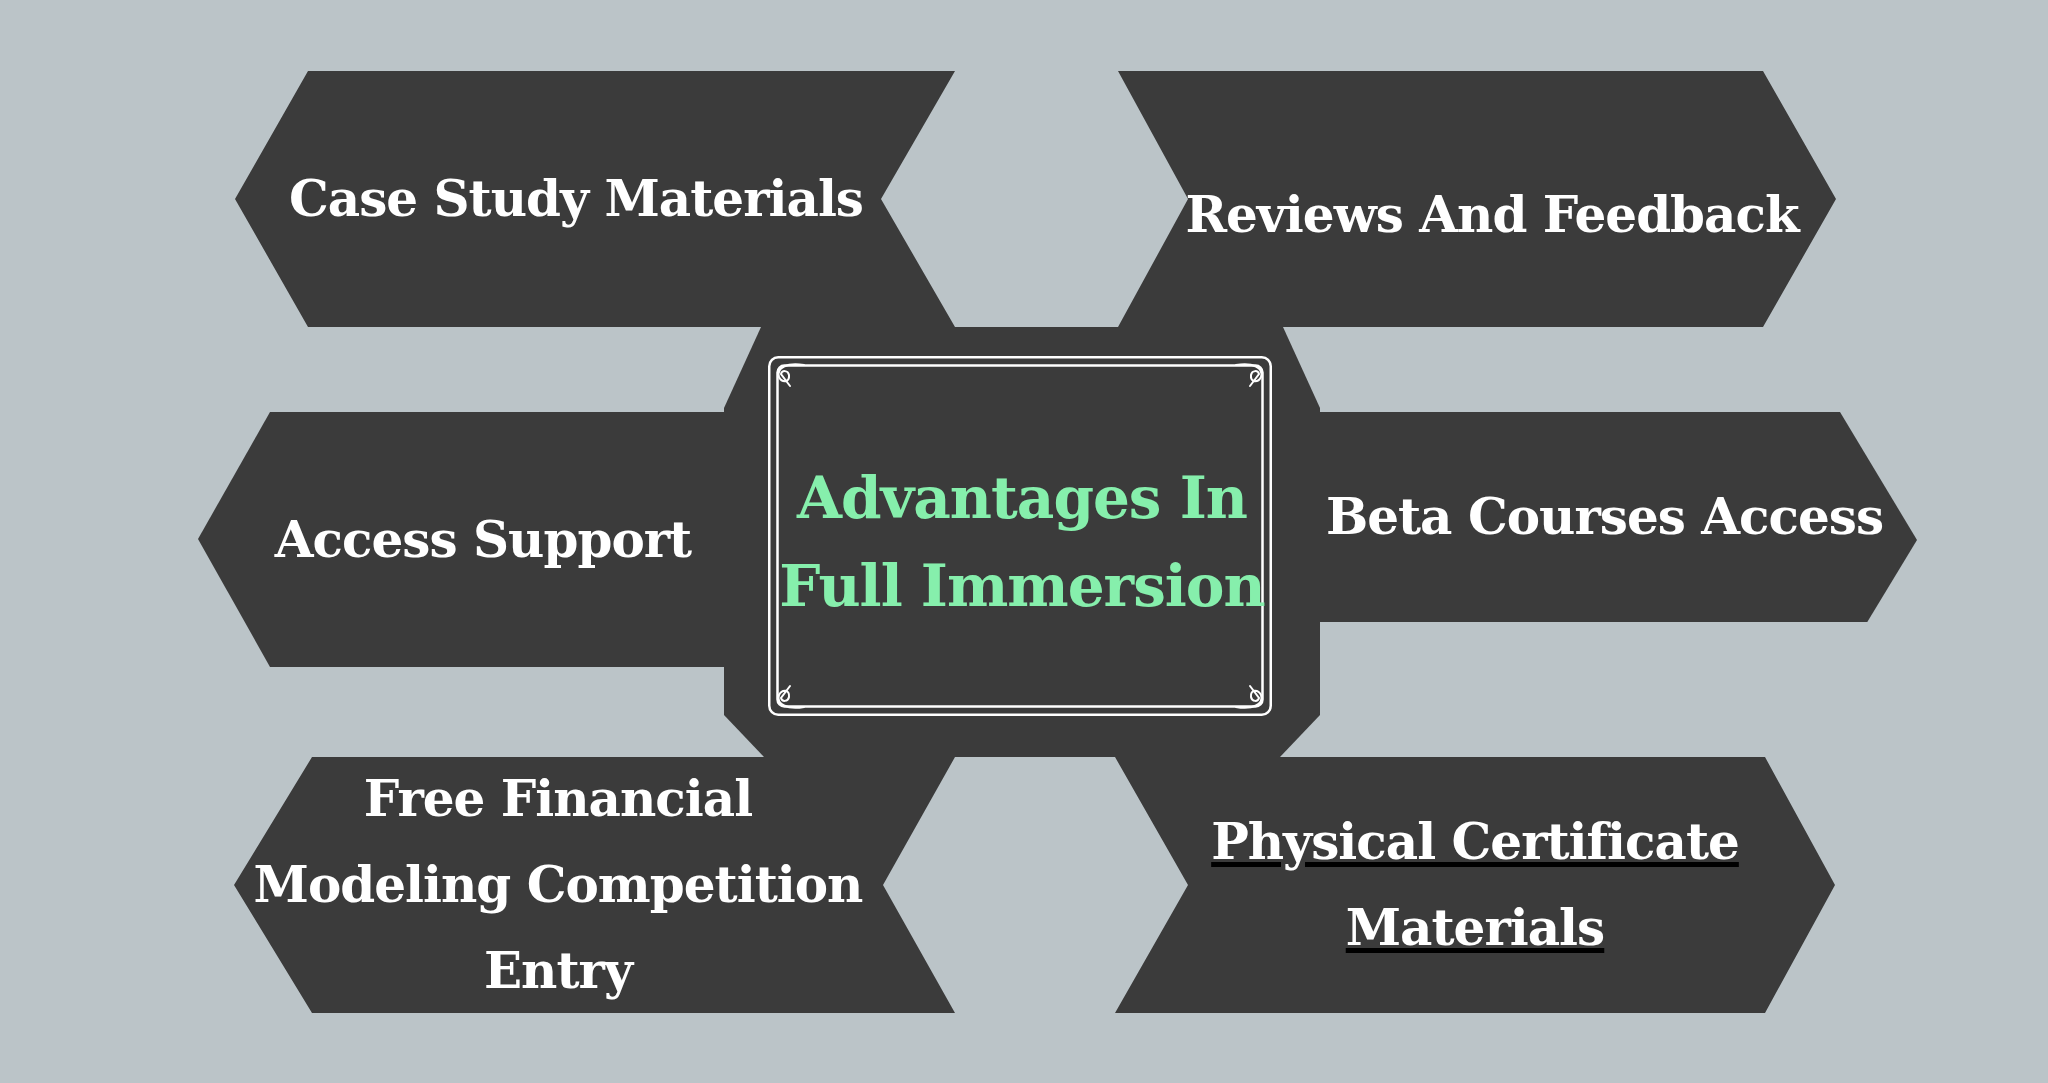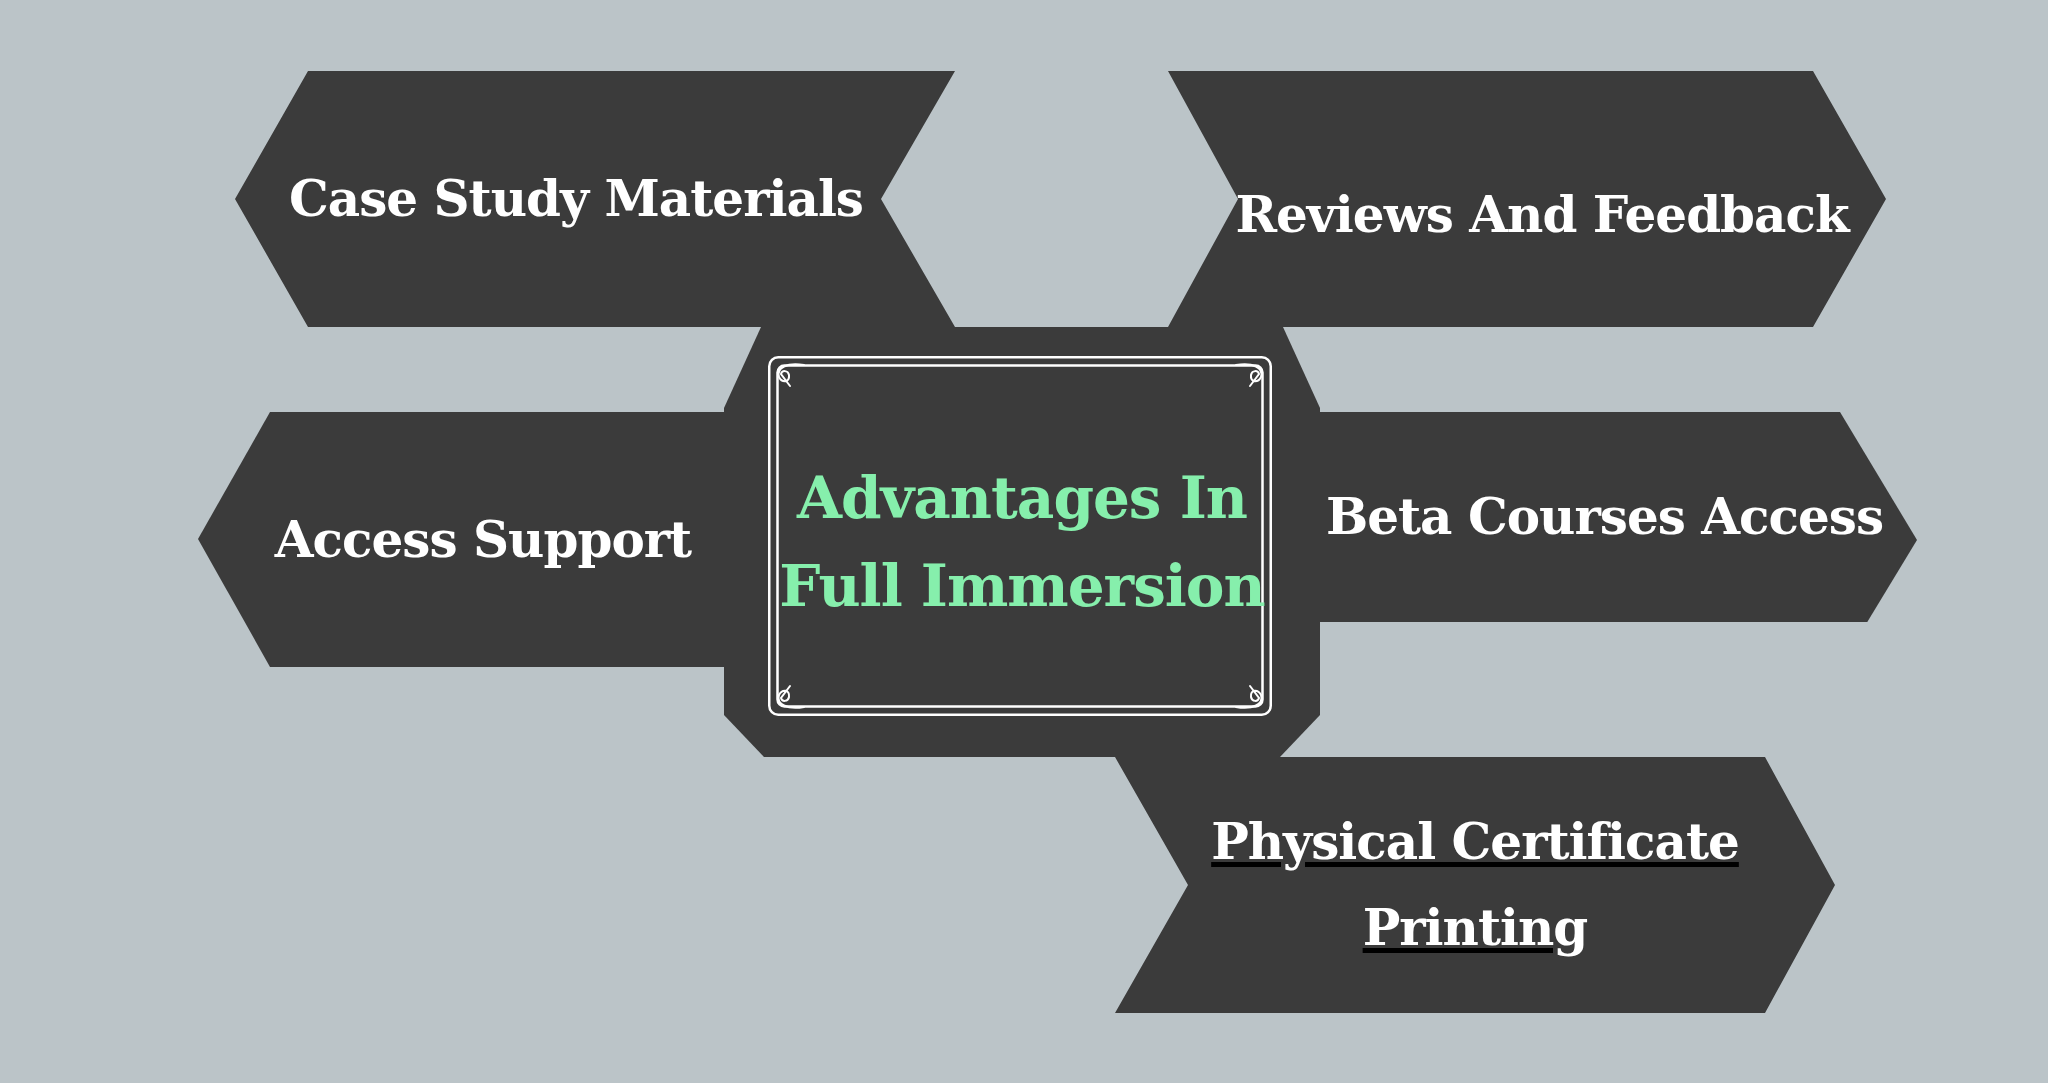--- a/index.html
+++ b/index.html
@@ -22,21 +22,21 @@
     font-size:50px;
     letter-spacing:-1px;
     text-align:center;
   }
   .banner-line{white-space:nowrap;line-height:86px;}
   
   #banner-1{left:207px;top:71px;width:720px;height:256px;
     clip-path:polygon(73px 0,720px 0,646px 128px,720px 256px,73px 256px,0 128px);}
   #banner-1 .banner-text{padding-right:38px;}
   
-  #banner-2{left:1140px;top:71px;width:718px;height:288px;
+  #banner-2{left:1090px;top:71px;width:718px;height:288px;
     clip-path:polygon(0 0,645px 0,718px 128px,645px 256px,0 256px,70px 128px);}
   #banner-2 .banner-text{padding-left:30px;}
   
   #banner-3{left:170px;top:412px;width:570px;height:255px;
     clip-path:polygon(72px 0,570px 0,570px 255px,72px 255px,0 127px);}
   
   #banner-4{left:1250px;top:412px;width:639px;height:210px;
     clip-path:polygon(0 0,562px 0,639px 128px,562px 255px,0 255px);}
   #banner-4 .banner-text{padding-left:14px;}
   
@@ -82,25 +82,32 @@
       <div class="banner-line">Access Support</div>
     </div>
   </div>
 
   <div class="banner" id="banner-4">
     <div class="banner-text">
       <div class="banner-line">Beta Courses Access</div>
     </div>
   </div>
 
+  <div class="banner" id="banner-5">
+    <div class="banner-text">
+      <div class="banner-line">Free Financial</div>
+      <div class="banner-line">Modeling Competition</div>
+      <div class="banner-line">Entry</div>
+    </div>
+  </div>
 
   <div class="banner" id="banner-6">
     <div class="banner-text">
       <div class="banner-line">Physical Certificate</div>
-      <div class="banner-line">Printing</div>
+      <div class="banner-line">Materials</div>
     </div>
   </div>
 
   <div id="center-box">
     <svg id="center-frame" width="504" height="360" viewBox="0 0 504 360" fill="none">
       <defs>
         <path id="corner-curl" d="M 30 3 C 13 0 2 6 5 15 C 8 21 16 21 15 13 C 14 8 8 8 7 12 L 16 24" stroke="#ffffff" stroke-width="2" fill="none" stroke-linecap="round"></path>
       </defs>
       <rect x="1.25" y="1.25" width="501.5" height="357.5" rx="9" stroke="#ffffff" stroke-width="2.5"></rect>
       <rect x="9.5" y="9.5" width="485" height="341" rx="7" stroke="#ffffff" stroke-width="2.5"></rect>

